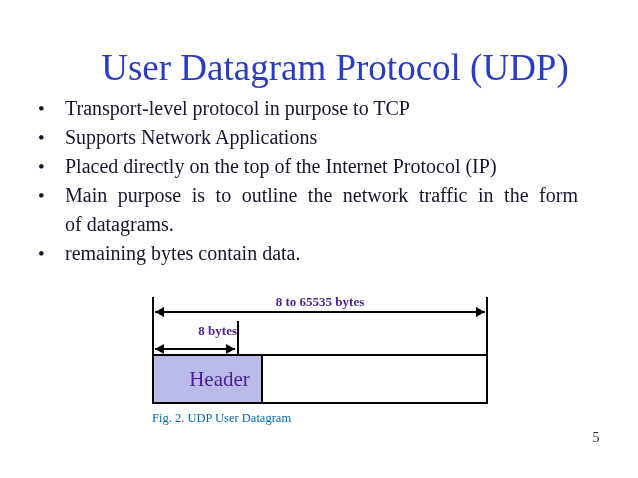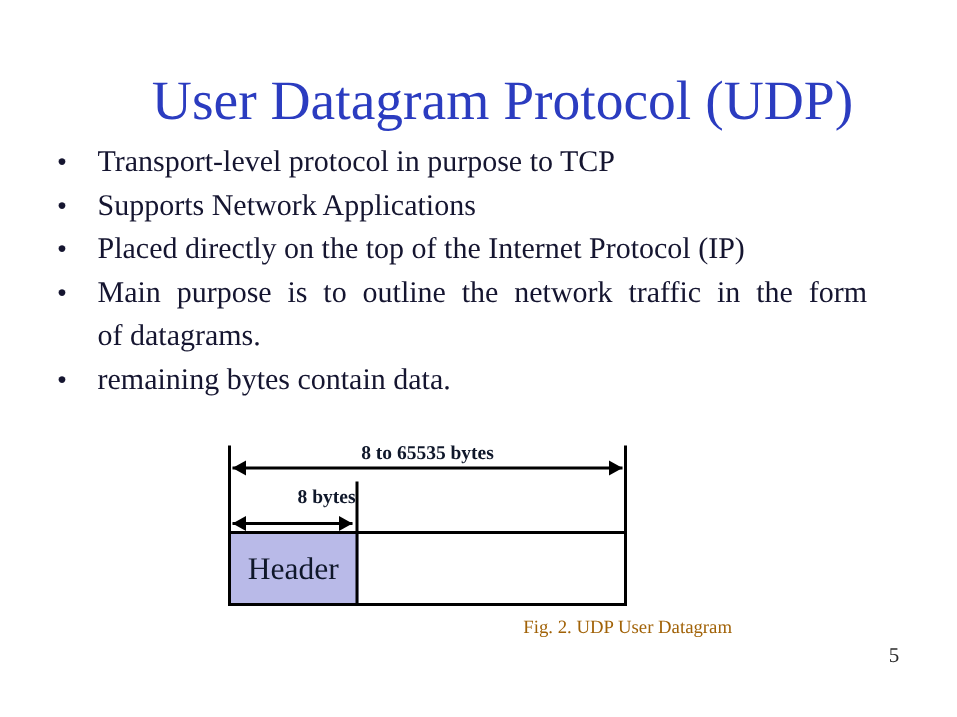--- a/index.html
+++ b/index.html
@@ -20,25 +20,25 @@
     color:var(--body-text, #151530); font-size:20px;
   }
   .bullet { display:flex; align-items:flex-start; }
   .marker { width:35px; padding-left:8px; box-sizing:border-box; line-height:29px; font-size:19px; }
   .btext { width:513px; }
   .bline { line-height:29px; white-space:nowrap; }
   .bline.just { text-align:justify; text-align-last:justify; white-space:normal;font-family:Liberation Serif, serif; }
   .bline:not(.just) { white-space:normal; }
   
   .figure {
-    position:absolute; left:152px; top:297px; width:266px; height:107px;
+    position:absolute; left:152px; top:297px; width:336px; height:107px;
     box-sizing:border-box;
     border-left:2px solid var(--figure-border, #000);
     border-right:2px solid var(--figure-border, #000);
-    color:#0f172a;
+    color:#4c1d95;
   }
   .fig-label { position:absolute; font-weight:bold; font-size:13px; line-height:14px; }
   .total-label { top:-2px; left:0; right:0; text-align:center; }
   .sub-label { top:27px; left:0; width:83px; text-align:right; }
   .arr { position:absolute; height:2px; background:var(--figure-border, #000); }
   .arr::before, .arr::after {
     content:""; position:absolute; top:-4px; width:0; height:0;
     border-top:5px solid transparent; border-bottom:5px solid transparent;
   }
   .arr::before { left:0; border-right:9px solid var(--figure-border, #000); }
@@ -49,25 +49,26 @@
   .dgm-box {
     position:absolute; left:-2px; right:-2px; top:57px; height:50px;
     box-sizing:border-box; border:2px solid var(--figure-border, #000);
     display:flex;
   }
   .cell { display:flex; align-items:center; justify-content:center; font-size:21px; }
   .header-cell {
     width:83px; box-sizing:content-box;
     border-right:2px solid var(--figure-border, #000);
     background:var(--figure-header-fill, #b9bae8);
+    padding-left:24px;
   }
   .data-cell { flex:1; background:#ffffff; }
   .caption {
     position:absolute; left:152px; top:411px; width:336px;
-    text-align:right; font-size:12.5px; color:#a16207;
+    text-align:left; font-size:12.5px; color:#0369a1;
   }
   .page-number {
     position:absolute; left:586px; top:430px; width:20px;
     font-size:14px; color:#2a2a2a; text-align:center;
   }
 </style>
 </head>
 <body>
 
 <div class="title">User Datagram Protocol (UDP)</div>

